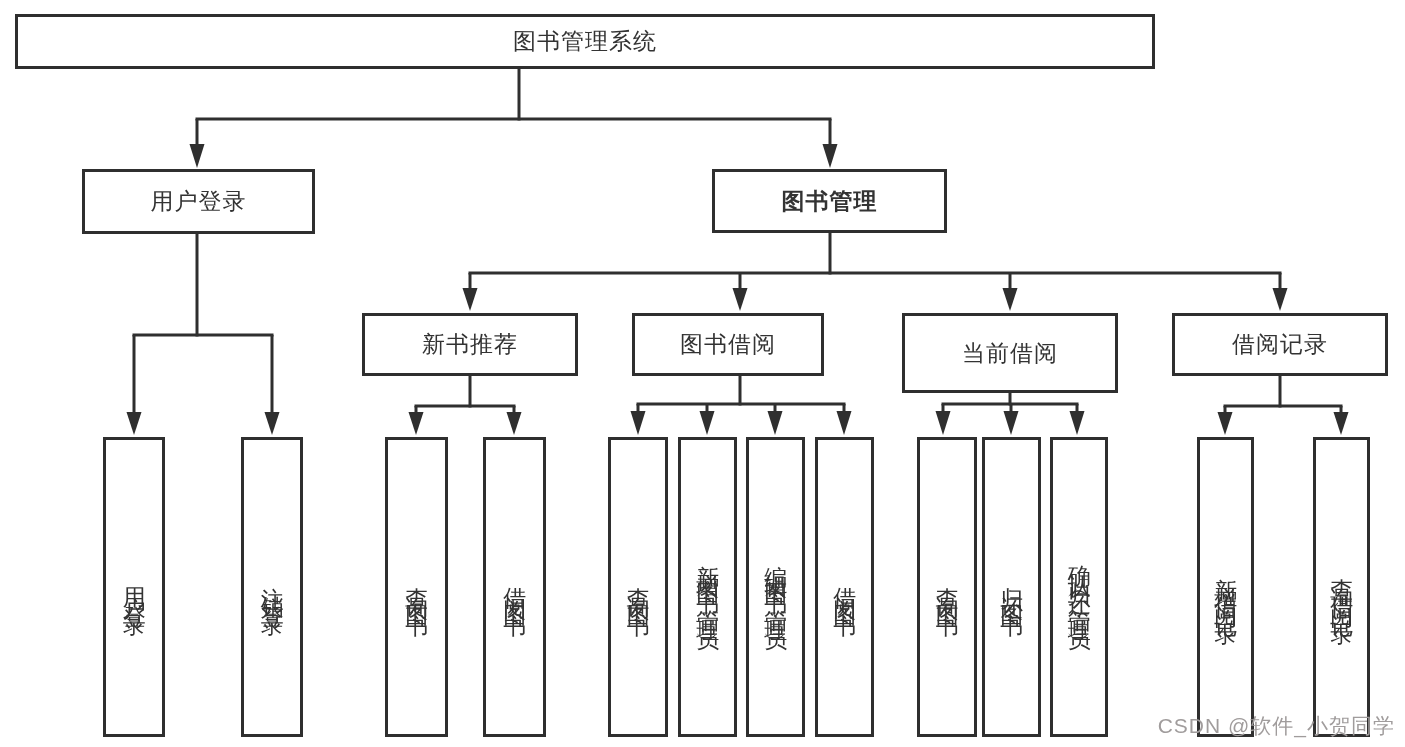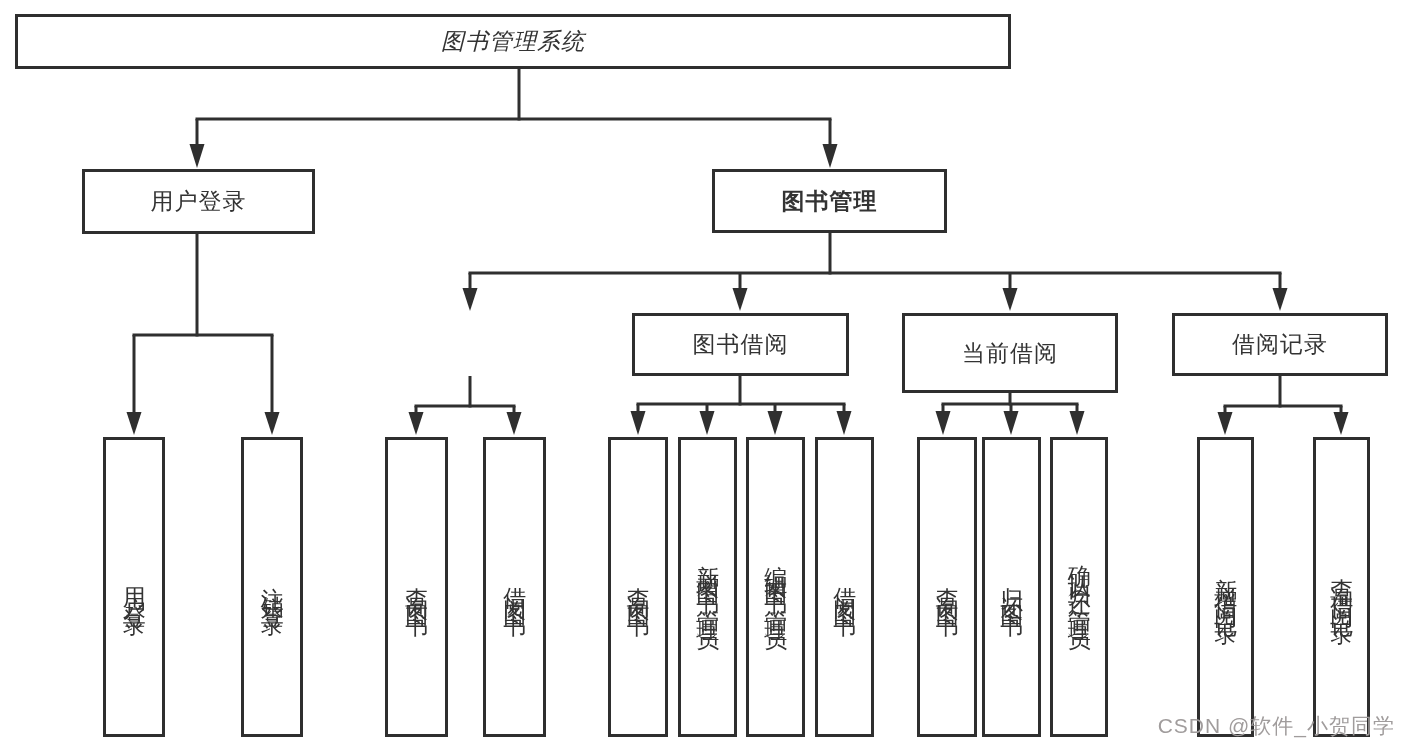--- a/index.html
+++ b/index.html
@@ -132,32 +132,35 @@
     <g>
       <line x1="1280" y1="376" x2="1280" y2="407.5"></line>
       <line x1="1223.5" y1="406" x2="1342.5" y2="406"></line>
       <line x1="1225" y1="406" x2="1225" y2="414"></line>
       <polygon points="1217.5,412 1232.5,412 1225,435"></polygon>
       <line x1="1341" y1="406" x2="1341" y2="414"></line>
       <polygon points="1333.5,412 1348.5,412 1341,435"></polygon>
     </g>
   </svg>
 
-  <div class="box h" style="left:15px; top:14px; width:996px; height:55px;font-style:italic;">
+  <div class="box h" style="left:15px; top:14px; width:1140px; height:55px;">
     <span class="label">图书管理系统</span>
   </div>
 
   <div class="box h" style="left:82px; top:169px; width:233px; height:65px;">
     <span class="label">用户登录</span>
   </div>
   <div class="box h" style="left:712px; top:169px; width:235px; height:64px;font-weight:bold;">
     <span class="label">图书管理</span>
   </div>
 
-  <div class="box h" style="left:632px; top:313px; width:217px; height:63px;">
+  <div class="box h" style="left:362px; top:313px; width:216px; height:63px;">
+    <span class="label">新书推荐</span>
+  </div>
+  <div class="box h" style="left:632px; top:313px; width:192px; height:63px;">
     <span class="label">图书借阅</span>
   </div>
   <div class="box h" style="left:902px; top:313px; width:216px; height:80px;">
     <span class="label">当前借阅</span>
   </div>
   <div class="box h" style="left:1172px; top:313px; width:216px; height:63px;">
     <span class="label">借阅记录</span>
   </div>
 
   <div class="box v" style="left:103px; top:437px; width:62px; height:300px;">

